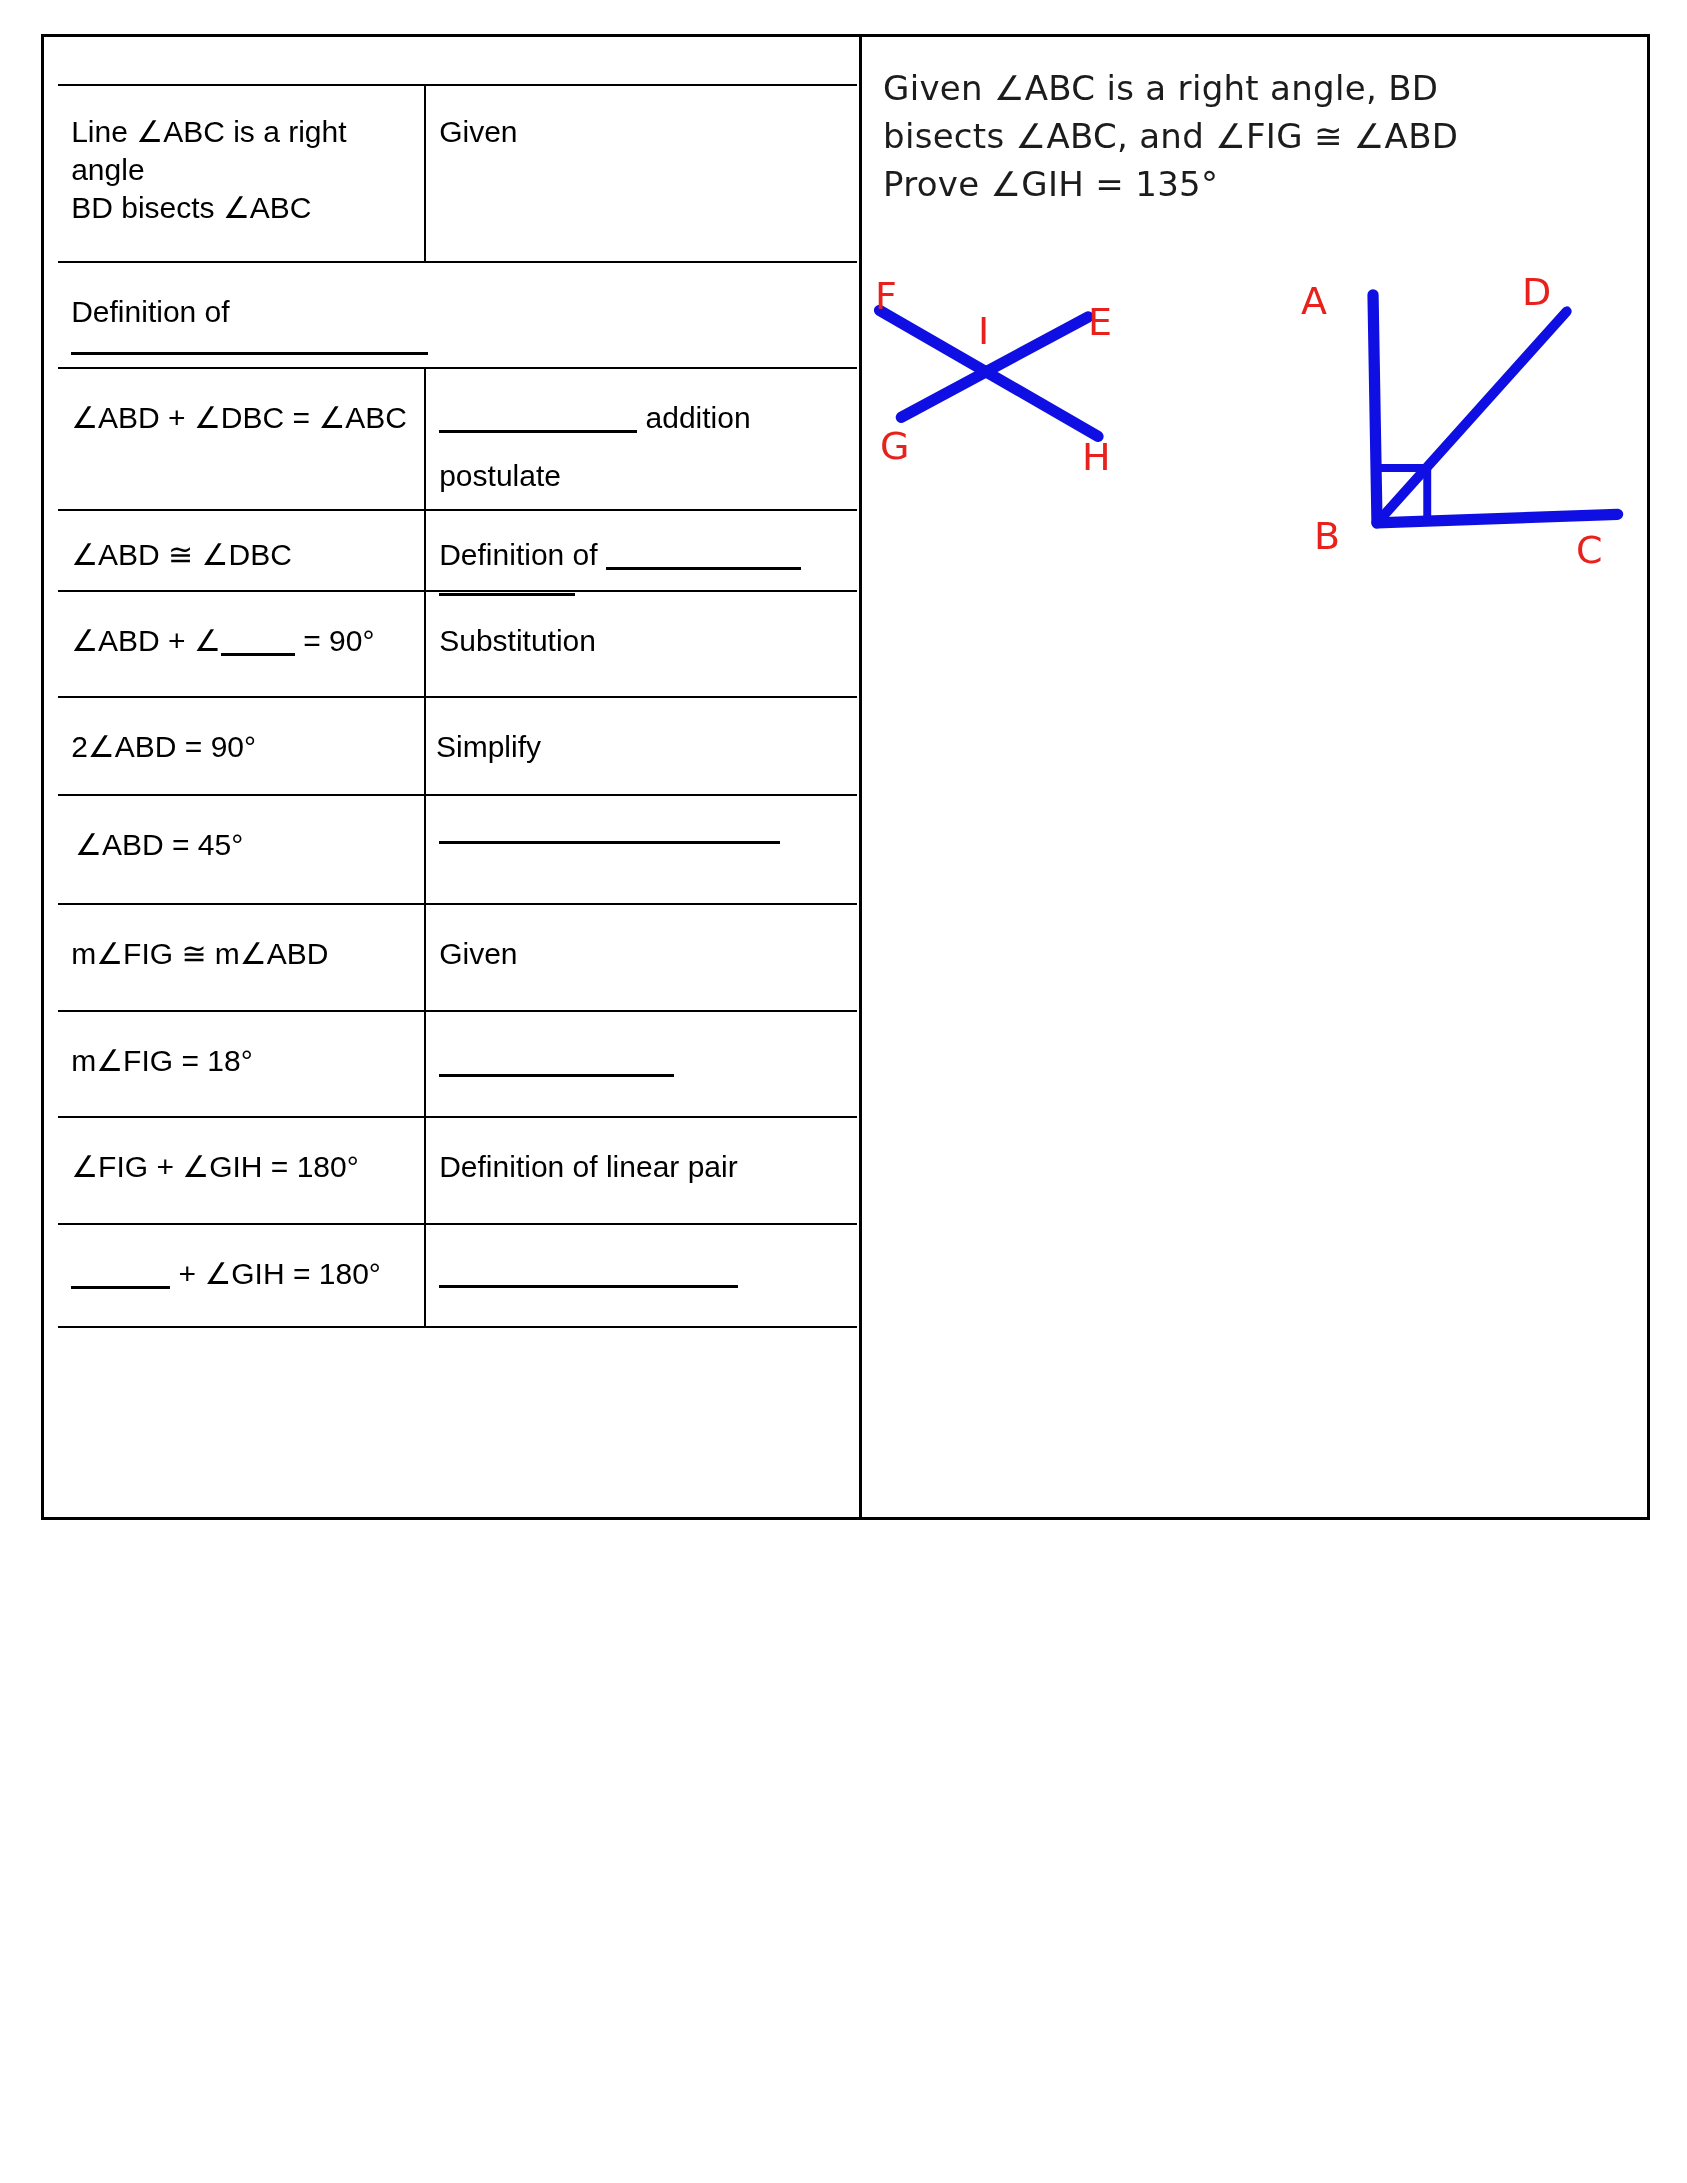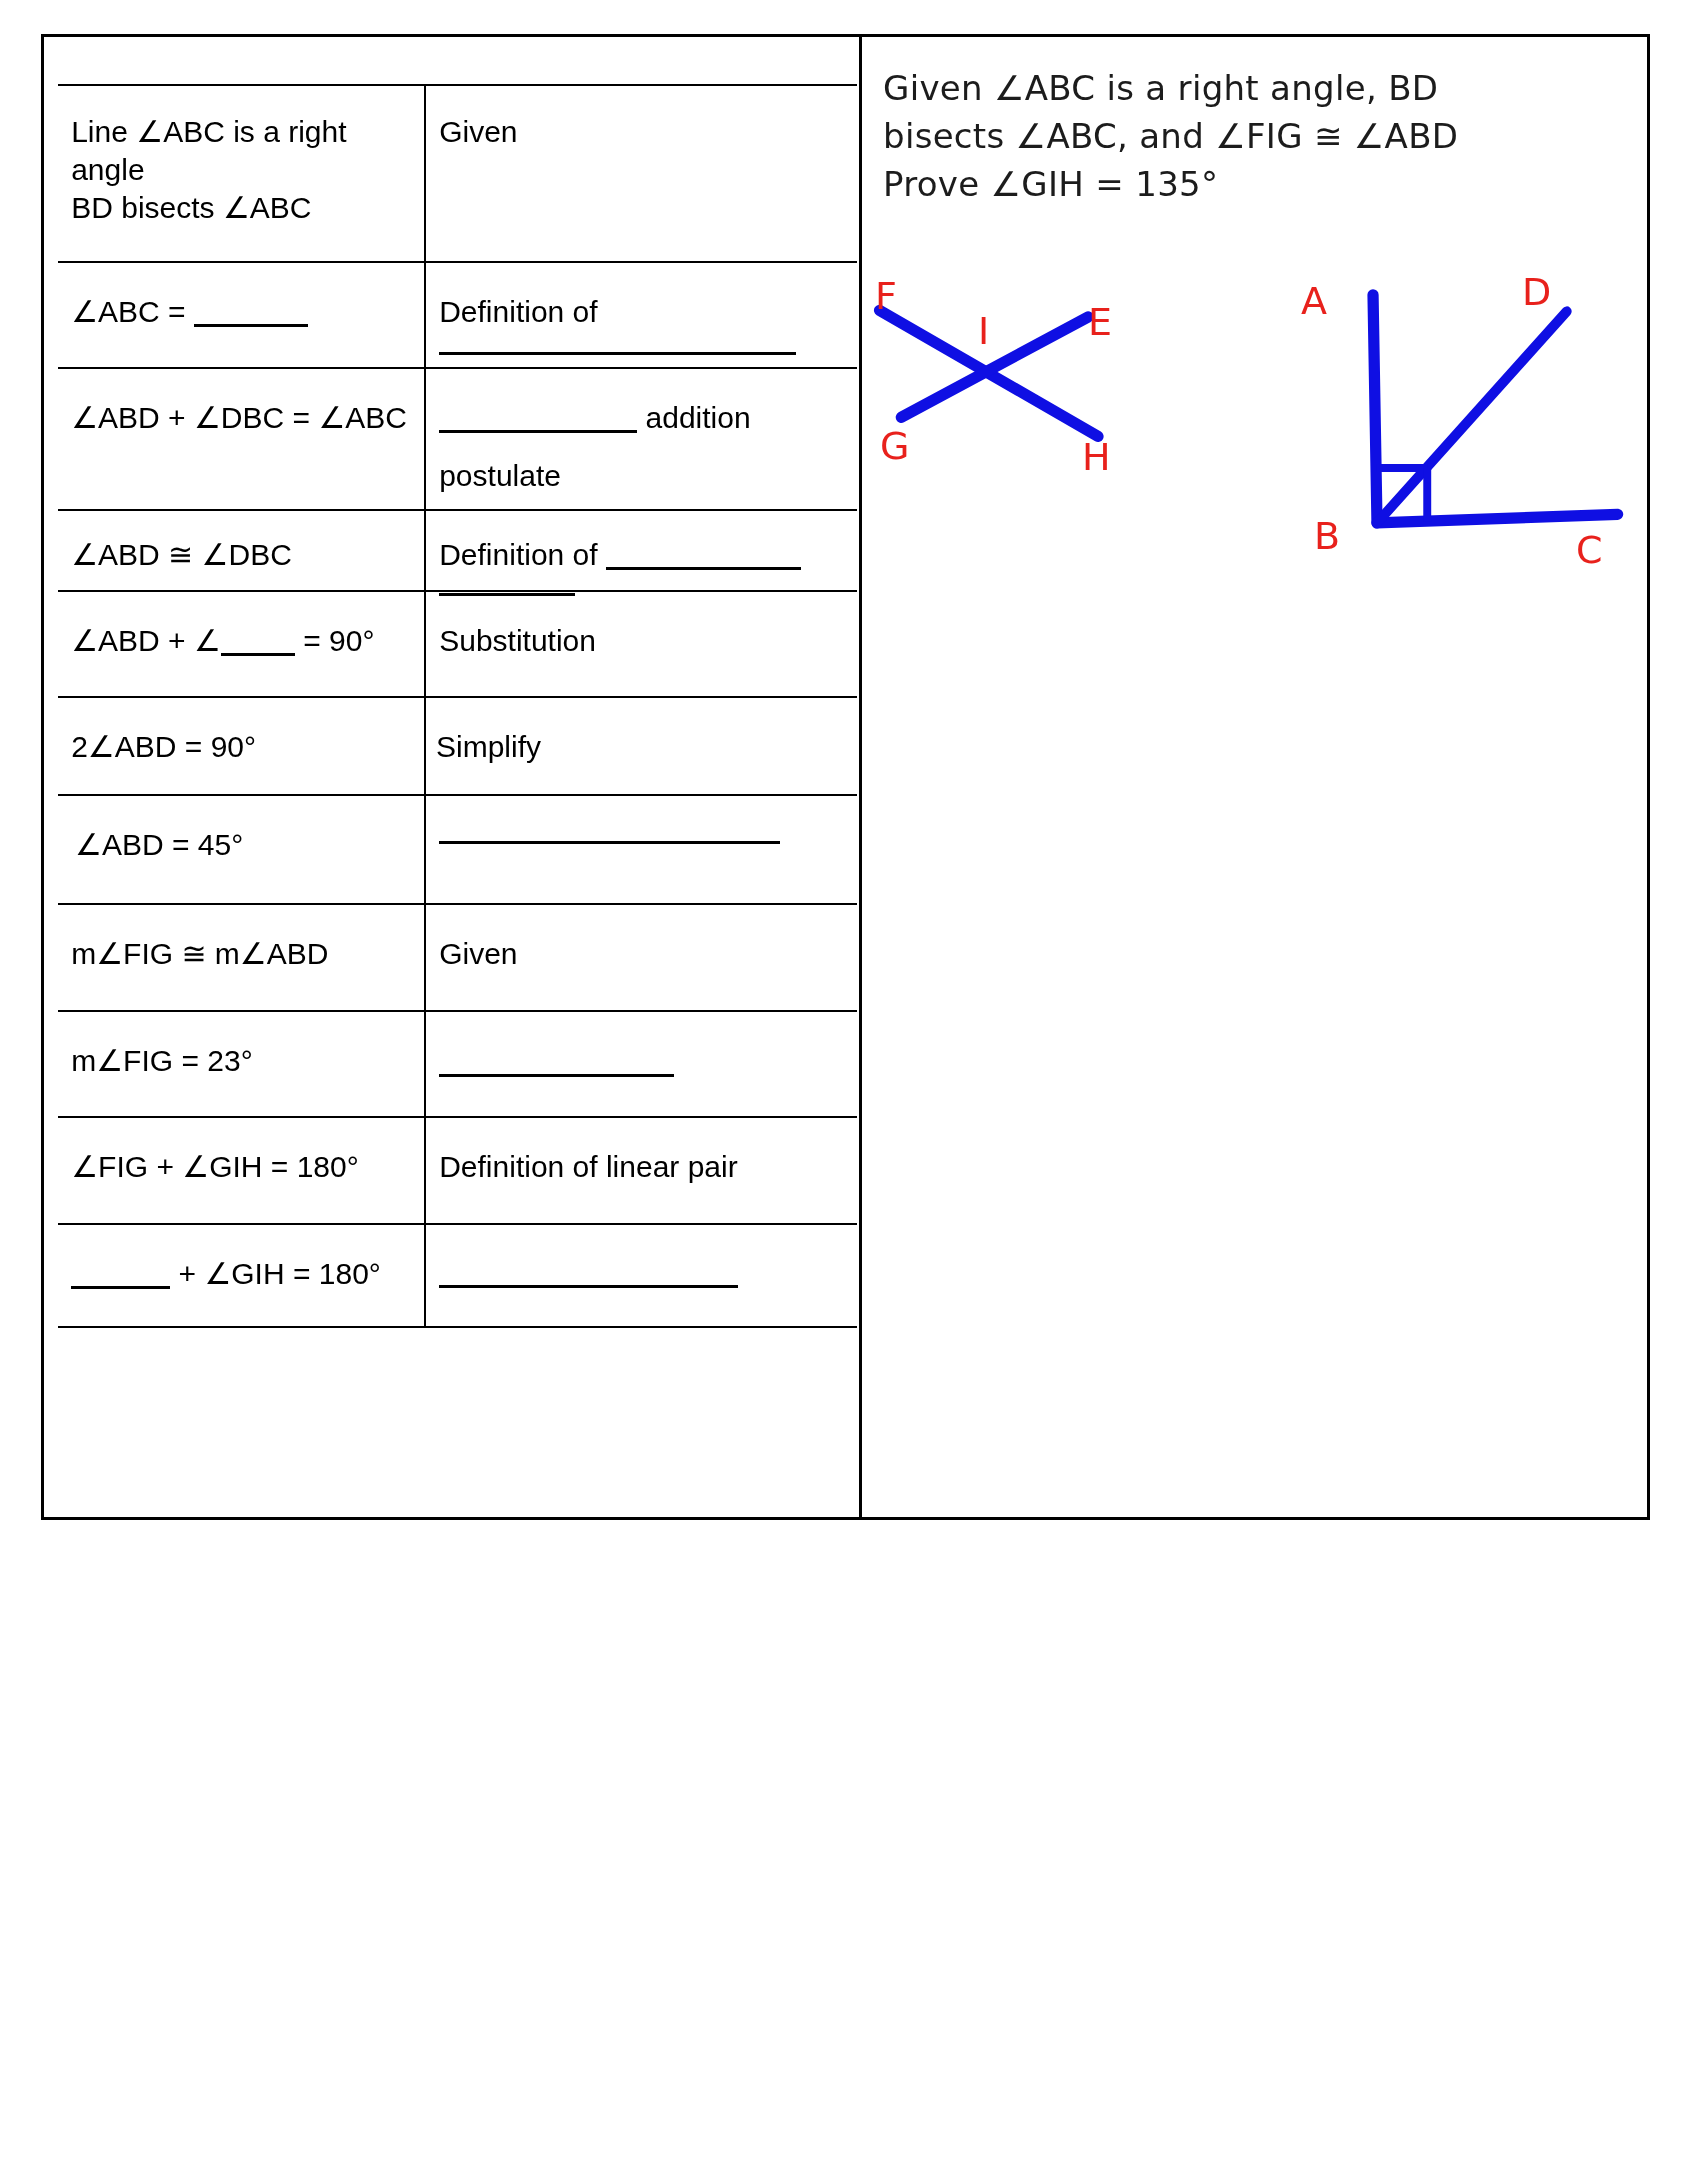--- a/index.html
+++ b/index.html
@@ -47,24 +47,20 @@
       <div>Line ∠ABC is a right</div>
       <div>angle</div>
       <div>BD bisects ∠ABC</div>
     </div>
     <div class="cell rsn" style="padding-top:26.5px">
       <span>Given</span>
     </div>
   </div>
 
   <div class="prow" style="height:106px">
-    <div class="cell stmt">
-      <span>∠ABC =</span>
-      <span class="bl" style="width:114px"></span>
-    </div>
     <div class="cell rsn">
       <span>Definition of</span>
       <div class="rbl" style="width:357px;margin-top:21px"></div>
     </div>
   </div>
 
   <div class="prow" style="height:142px">
     <div class="cell stmt">
       <span>∠ABD + ∠DBC = ∠ABC</span>
     </div>
@@ -118,21 +114,21 @@
     <div class="cell stmt">
       <span>m∠FIG  ≅ m∠ABD</span>
     </div>
     <div class="cell rsn">
       <span>Given</span>
     </div>
   </div>
 
   <div class="prow" style="height:106px">
     <div class="cell stmt">
-      <span>m∠FIG = 23°</span>
+      <span>m∠FIG = 18°</span>
     </div>
     <div class="cell rsn">
       <div class="rbl" style="width:235px;margin-top:32px"></div>
     </div>
   </div>
 
   <div class="prow" style="height:107px">
     <div class="cell stmt">
       <span>∠FIG  + ∠GIH = 180°</span>
     </div>

